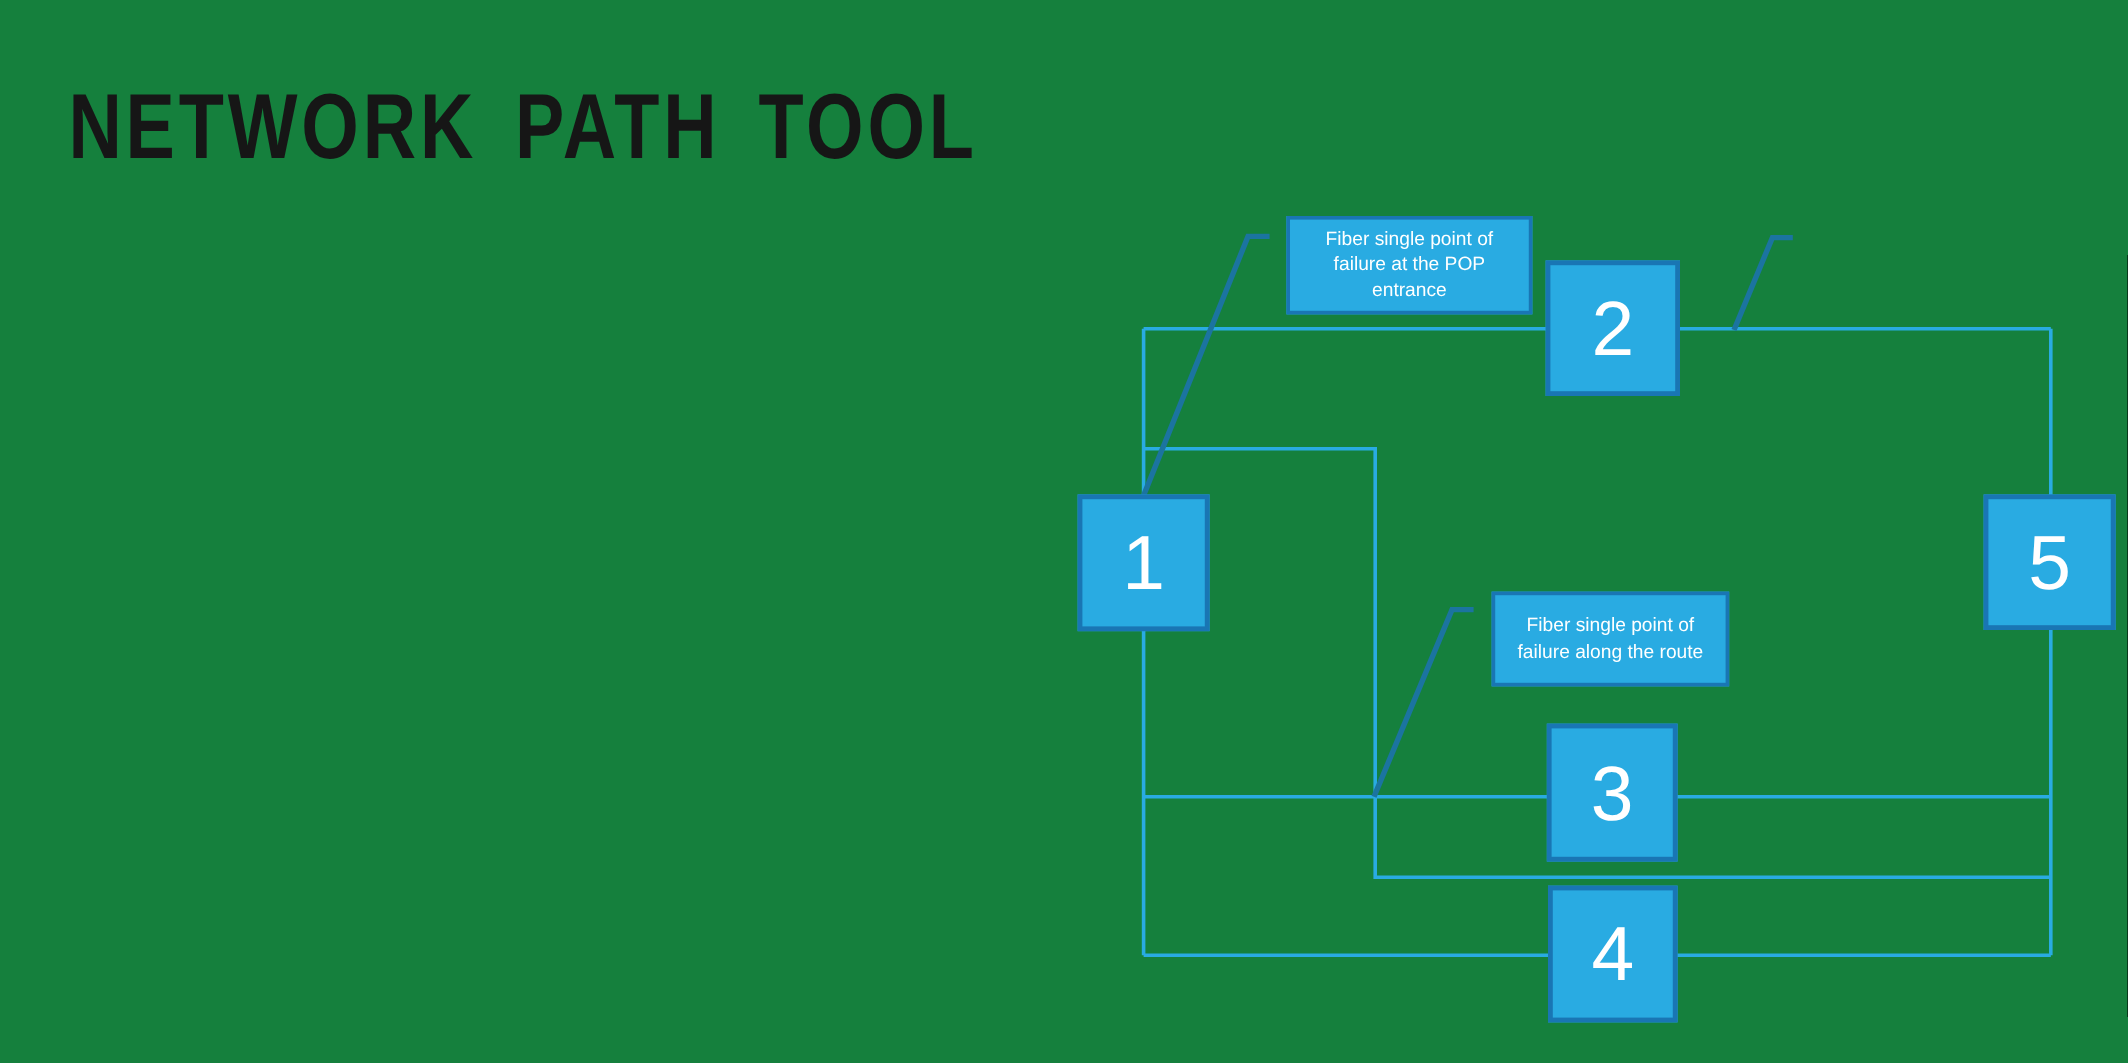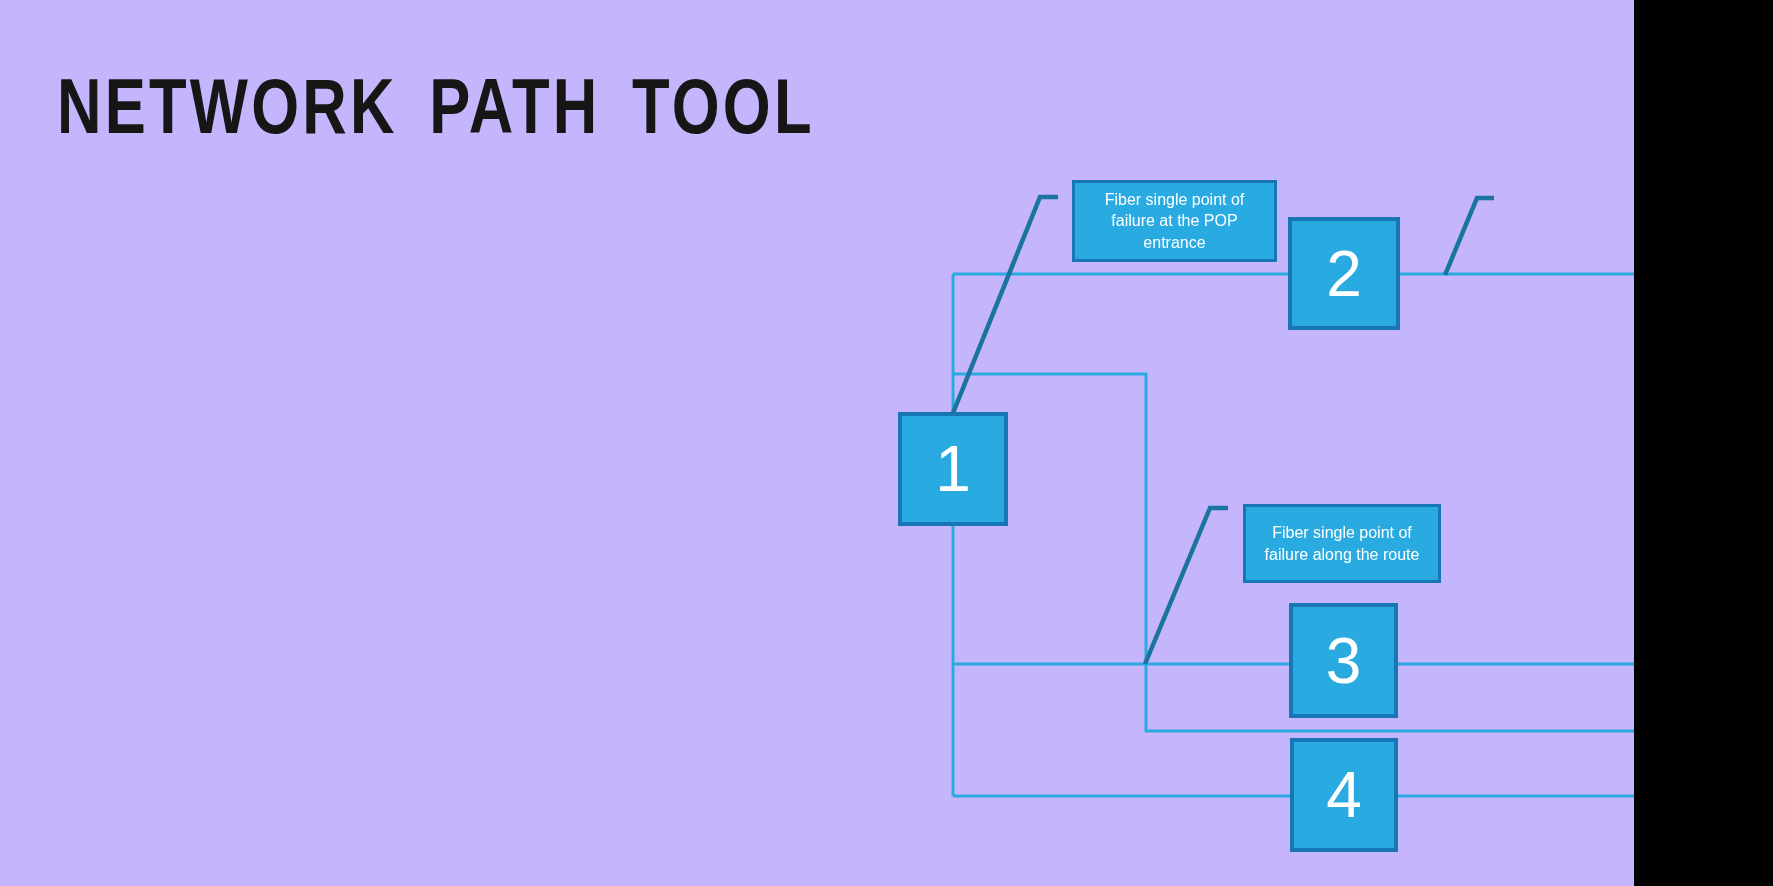--- a/index.html
+++ b/index.html
@@ -2,23 +2,23 @@
 <html><head>
 <meta charset="utf-8">
 <style>
   html, body {
     margin: 0;
     padding: 0;
     background: #000000;
   }
   .canvas {
     position: relative;
-    width: 1634px;
+    width: 1773px;
     height: 886px;
-    background: #c4b5fd;
+    background: #15803d;
     overflow: hidden;
     font-family: "Liberation Sans", sans-serif;
   }
   .page-title {
     position: absolute;
     left: 57px;
     top: 68px;
     margin: 0;
     font-size: 77px;
     font-weight: 700;
@@ -73,21 +73,21 @@
     display: flex;
     align-items: center;
     justify-content: center;
     text-align: center;
     font-size: 16px;
     line-height: 1.35;
     padding: 6px 10px;
   }
   .callout-pop    { left: 1072px; top: 180px; width: 205px; height: 82px; }
   .callout-edge   { left: 1508px; top: 183px; width: 202px; height: 79px; }
-  .callout-route  { left: 1243px; top: 504px; width: 198px; height: 79px; }
+  .callout-route  { left: 1243px; top: 493px; width: 198px; height: 79px; }
   .node-1 { left:  898px; top: 412px; width: 110px; height: 114px; }
   .node-2 { left: 1288px; top: 217px; width: 112px; height: 113px; }
   .node-3 { left: 1289px; top: 603px; width: 109px; height: 115px; }
   .node-4 { left: 1290px; top: 738px; width: 108px; height: 114px; }
   .node-5 { left: 1653px; top: 412px; width: 110px; height: 113px; }
 </style>
 </head>
 <body>
 
 <div class="canvas">

